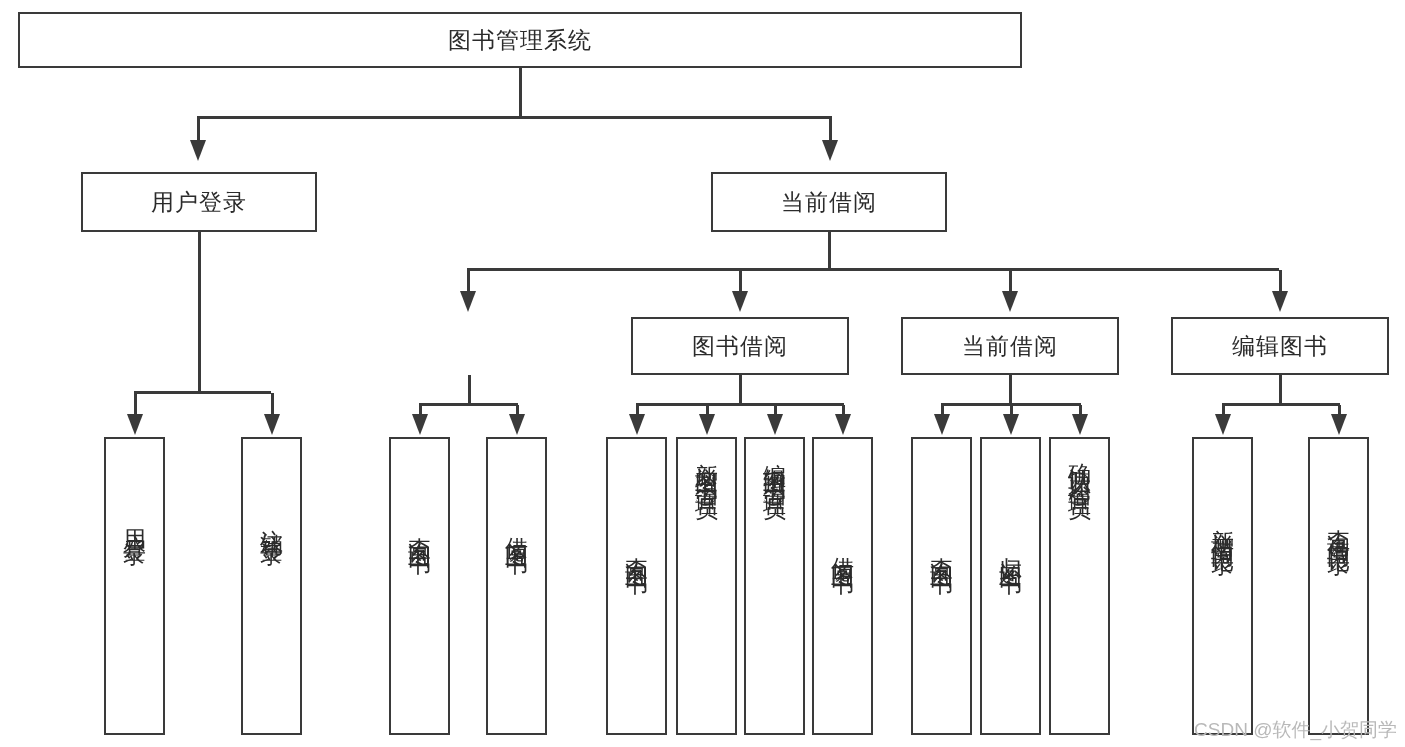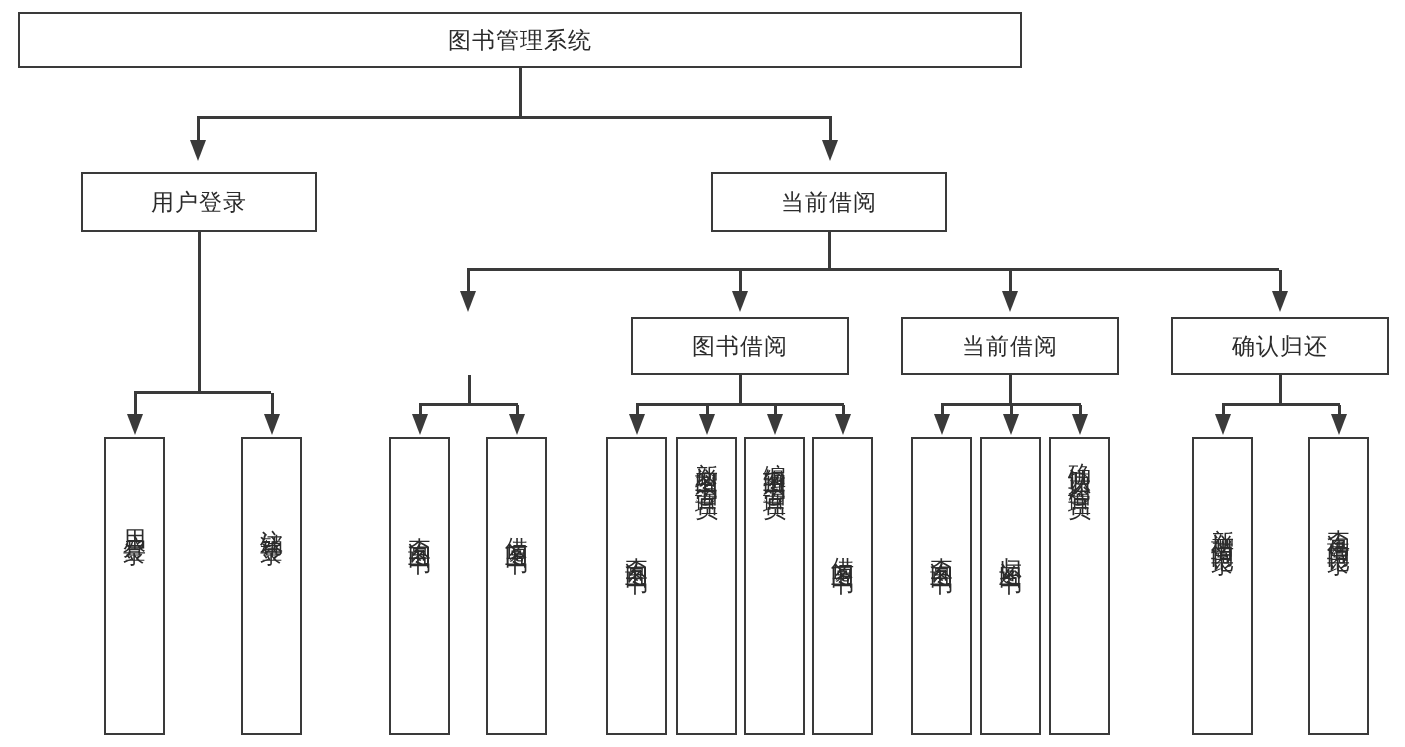--- a/index.html
+++ b/index.html
@@ -133,21 +133,21 @@
   <div class="ln v" style="left:1279px; top:270px; width:2.5px; height:24px;"></div>
   <div class="arrow" style="left:1272px; top:291px;"></div>
 
   <div class="node h" style="left:901px; top:317px; width:218px; height:58px;">
     <span class="lbl">当前借阅</span>
   </div>
   <div class="node h" style="left:631px; top:317px; width:218px; height:58px;">
     <span class="lbl">图书借阅</span>
   </div>
   <div class="node h" style="left:1171px; top:317px; width:218px; height:58px;">
-    <span class="lbl">确认归还</span>
+    <span class="lbl">编辑图书</span>
   </div>
 
   <div class="ln v" style="left:468px; top:375px; width:2.5px; height:30px;"></div>
   <div class="ln h" style="left:419px; top:403px; width:99px; height:2.5px;"></div>
   <div class="ln v" style="left:419px; top:405px; width:2.5px; height:12px;"></div>
   <div class="arrow" style="left:412px; top:414px;"></div>
   <div class="ln v" style="left:516px; top:405px; width:2.5px; height:12px;"></div>
   <div class="arrow" style="left:509px; top:414px;"></div>
 
   <div class="ln v" style="left:739px; top:375px; width:2.5px; height:30px;"></div>
@@ -214,14 +214,15 @@
     <span class="lbl">确认归还（管理员）</span>
   </div>
 
   <div class="node v mid" style="left:1192px; top:437px; width:61px; height:298px;">
     <span class="lbl">新增借阅记录</span>
   </div>
   <div class="node v mid" style="left:1308px; top:437px; width:61px; height:298px;">
     <span class="lbl">查询借阅记录</span>
   </div>
 
+  <div id="watermark">CSDN @软件_小贺同学</div>
 
 </div>
 
 </body></html>

